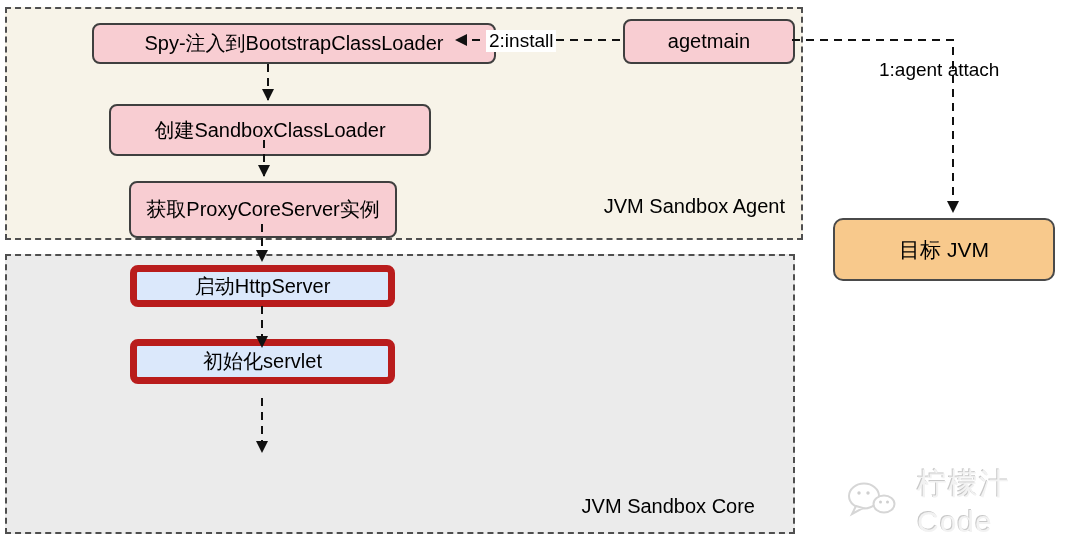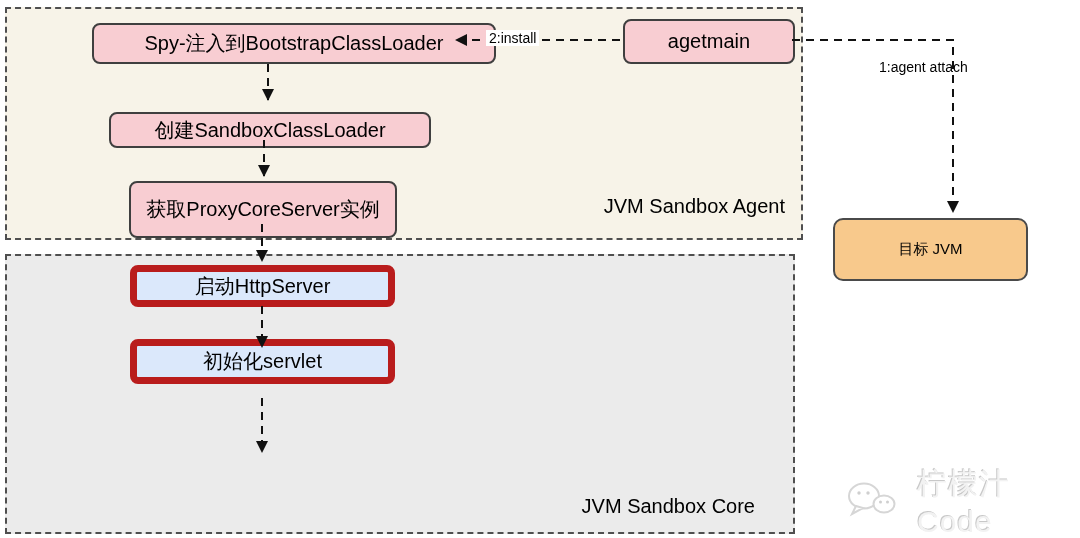--- a/index.html
+++ b/index.html
@@ -17,39 +17,39 @@
   .node {
     position:absolute; display:flex; align-items:center; justify-content:center;
     font-size:20px; color:#000; border-radius:8px; box-sizing:border-box;
     white-space:nowrap; z-index:1;
   }
   .pink { background:#f8cdd2; border:2px solid #3f3f3f; }
   .blue { background:#dbe8fb; border:7px solid #b91c1c; }
 
   
   .node-spy      { left:85px;  top:14px;  width:404px; height:41px; }
-  .node-create   { left:102px; top:103px;  width:322px; height:36px; }
+  .node-create   { left:102px; top:95px;  width:322px; height:52px; }
   .node-proxy    { left:122px; top:172px; width:268px; height:57px; }
   .node-agetmain { left:616px; top:10px;  width:172px; height:45px; }
 
   
   .node-http     { left:123px; top:9px;   width:265px; height:42px; }
   .node-servlet  { left:123px; top:83px;  width:265px; height:45px; }
   .node-modules  { left:123px; top:200px; width:266px; height:45px; }
 
   .node-target {
-    position:absolute; left:833px; top:218px; width:195px; height:63px;
+    position:absolute; left:833px; top:218px; width:222px; height:63px;
     display:flex; align-items:center; justify-content:center;
     background:#f8c98c; border:2px solid #4a4a4a; border-radius:10px;
-    font-size:15px; z-index:1; box-sizing:border-box;
+    font-size:21px; z-index:1; box-sizing:border-box;
   }
 
   svg.overlay { position:absolute; left:0; top:0; z-index:2; pointer-events:none; }
 
-  .edge-label { position:absolute; font-size:14px; color:#000; z-index:3; white-space:nowrap; }
+  .edge-label { position:absolute; font-size:19px; color:#000; z-index:3; white-space:nowrap; }
   .label-install { left:486px; top:30px; background:#ffffff; padding:0 3px; }
   .label-attach  { left:879px; top:59px; }
 
   .watermark {
     position:absolute; left:843px; top:464px; display:flex; align-items:center; gap:16px;
     z-index:1;
   }
   .watermark-text {
     font-size:30px; color:#f2f2f2; letter-spacing:1px;
     text-shadow:-1px -1px 0 #c8c8c8, 1px 1px 1px #ffffff;

